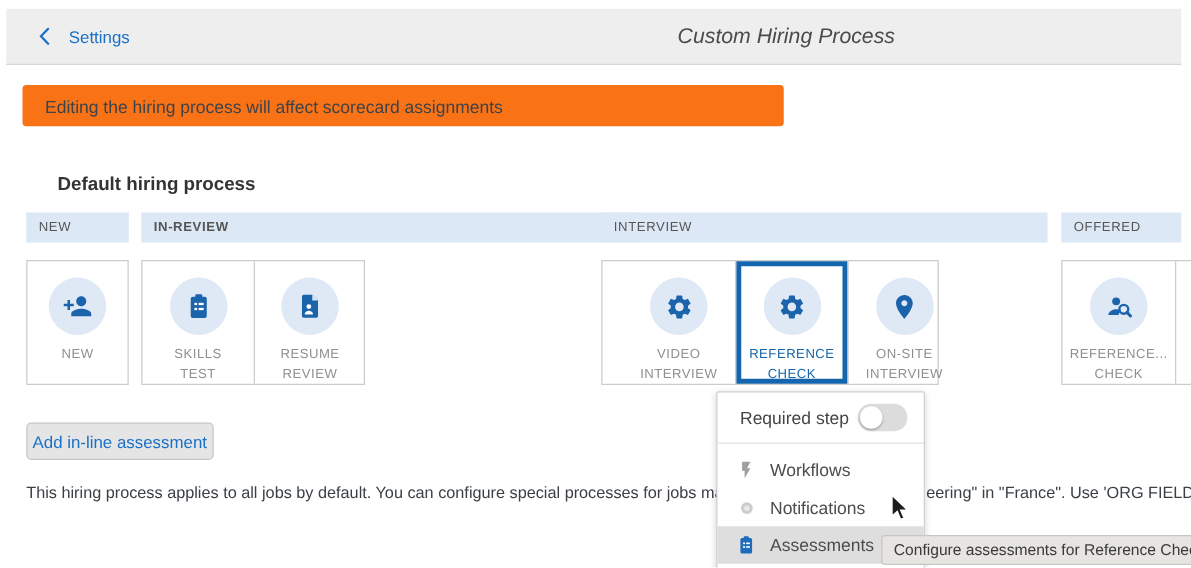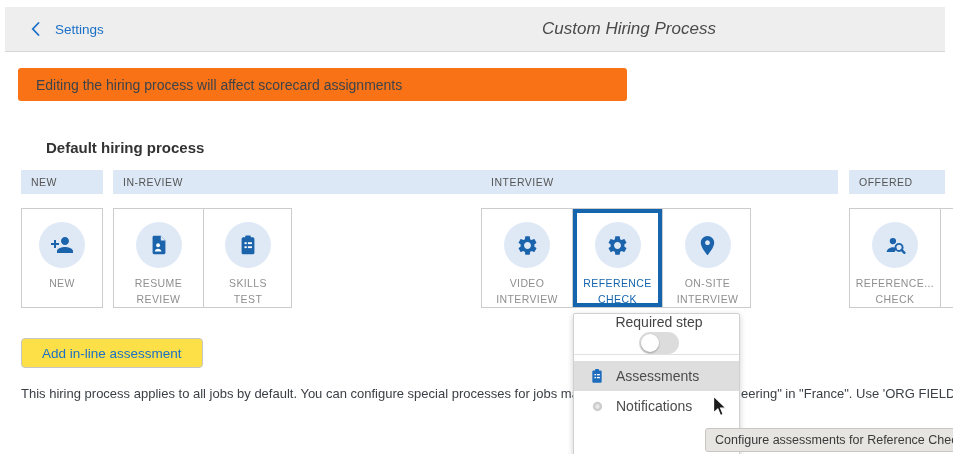--- a/index.html
+++ b/index.html
@@ -32,31 +32,31 @@
   .section-heading{
     position:absolute;left:21px;top:139px;font-size:15px;font-weight:bold;color:#333;margin-left:25px;
   }
   
   .stage{
     position:absolute;top:170px;height:24px;background:#dce8f5;
     font-size:10.5px;color:#555;letter-spacing:.5px;line-height:24px;
     padding-left:10px;box-sizing:border-box;
   }
   .stage-new{left:21px;width:82px;}
-  .stage-inreview{left:113px;width:398px;}
+  .stage-inreview{left:113px;width:398px;font-weight:bold;}
   .stage-interview{left:481px;width:357px;}
   .stage-offered{left:849px;width:96px;}
   
   .group{
     position:absolute;top:208px;height:100px;background:#fff;
     border:1px solid #ccc;box-sizing:border-box;display:flex;
   }
   .group-new{left:21px;width:82px;}
   .group-inreview{left:113px;width:179px;}
-  .group-interview{left:481px;width:270px;}
+  .group-interview{left:481px;width:270px;padding-left:16px;}
   .group-offered{left:849px;width:120px;}
   .cell{
     flex:0 0 89px;display:flex;flex-direction:column;align-items:center;
     padding-top:13px;box-sizing:border-box;cursor:pointer;position:relative;
   }
   .cell + .cell{border-left:1px solid #ccc;}
   .group-new .cell{flex:0 0 80px;}
   .group-interview .cell,.group-offered .cell{flex:0 0 90px;}
   .cell.selected{box-shadow:inset 0 0 0 4px #1565ae;align-items:center;}
   .badge{
@@ -64,38 +64,38 @@
     display:flex;align-items:center;justify-content:center;flex:none;
   }
   .cell-label{
     margin-top:8px;text-align:center;font-size:10.5px;color:#8f8f8f;
     letter-spacing:.4px;line-height:1.5;
   }
   .cell-label span{display:block;}
   .cell.selected .cell-label{color:#1565ae;}
   
   .add-btn{
-    position:absolute;left:21px;top:338px;height:30px;padding:0 20px;
-    background:#fde047;border:1px solid #c6c6c6;border-radius:4px;
+    position:absolute;left:21px;top:338px;height:30px;padding:0 4px;
+    background:#e5e5e5;border:1px solid #c6c6c6;border-radius:4px;
     color:#1a70c7;font-size:13.5px;font-family:"Liberation Sans",sans-serif;
     display:inline-flex;align-items:center;cursor:pointer;
   }
   
   .desc{position:absolute;top:386px;font-size:13px;color:#3b4046;white-space:nowrap;z-index:1;}
   .desc-left{left:21px;}
   .desc-right{left:741px;}
   
   .menu{
     position:absolute;left:573px;top:313px;width:167px;height:160px;
     background:#fff;border:1px solid #d0d0d0;box-sizing:border-box;
     box-shadow:0 2px 6px rgba(0,0,0,.18);z-index:20;border-radius:2px;
   }
   .menu-required{
     height:40px;display:flex;align-items:center;justify-content:space-between;
-    padding:0 13px 0 18px;border-bottom:1px solid #e2e2e2;flex-direction:column;
+    padding:0 13px 0 18px;border-bottom:1px solid #e2e2e2;
   }
   .menu-required-label{font-size:14px;color:#444;}
   .toggle{
     width:40px;height:22px;border-radius:11px;background:#dcdcdc;position:relative;cursor:pointer;flex:none;
   }
   .toggle .knob{
     position:absolute;left:2px;top:2px;width:18px;height:18px;border-radius:50%;
     background:#fff;box-shadow:0 1px 2px rgba(0,0,0,.3);
   }
   .menu-items{padding-top:6px;}
@@ -146,50 +146,50 @@
       </svg>
     </div>
     <div class="cell-label">
       <span>NEW</span>
         <span></span>
     </div>
   </div>
 </div>
 
 <div class="group group-inreview">
-  <div class="cell">
-    <div class="badge">
-      <svg width="22" height="22" viewBox="0 0 24 24">
-        <path fill="#1b63ab" d="M6.5 2C5.7 2 5 2.7 5 3.5v17c0 .8.7 1.5 1.5 1.5h11c.8 0 1.5-.7 1.5-1.5V7l-5-5H6.5z"></path>
-        <path fill="#dfe9f6" d="M14 2l5 5h-5z"></path>
-        <circle cx="11" cy="12.3" r="2.1" fill="#fff"></circle>
-        <path fill="#fff" d="M7.3 19.2c0-2.1 2.1-3.2 3.7-3.2s3.7 1.1 3.7 3.2z"></path>
-      </svg>
-    </div>
-    <div class="cell-label">
-      <span>RESUME</span>
-        <span>REVIEW</span>
-    </div>
-  </div>
   <div class="cell">
     <div class="badge">
       <svg width="22" height="22" viewBox="0 0 24 24">
         <rect x="9" y="1.6" width="6" height="4" rx="1" fill="#1b63ab"></rect>
         <rect x="5" y="3.6" width="14" height="18.6" rx="1.8" fill="#1b63ab"></rect>
         <rect x="8.2" y="9" width="2.4" height="2" fill="#fff"></rect>
         <rect x="11.9" y="9" width="4.4" height="2" fill="#fff"></rect>
         <rect x="8.2" y="13.4" width="2.4" height="2" fill="#fff"></rect>
         <rect x="11.9" y="13.4" width="4.4" height="2" fill="#fff"></rect>
       </svg>
     </div>
     <div class="cell-label">
       <span>SKILLS</span>
         <span>TEST</span>
     </div>
   </div>
+  <div class="cell">
+    <div class="badge">
+      <svg width="22" height="22" viewBox="0 0 24 24">
+        <path fill="#1b63ab" d="M6.5 2C5.7 2 5 2.7 5 3.5v17c0 .8.7 1.5 1.5 1.5h11c.8 0 1.5-.7 1.5-1.5V7l-5-5H6.5z"></path>
+        <path fill="#dfe9f6" d="M14 2l5 5h-5z"></path>
+        <circle cx="11" cy="12.3" r="2.1" fill="#fff"></circle>
+        <path fill="#fff" d="M7.3 19.2c0-2.1 2.1-3.2 3.7-3.2s3.7 1.1 3.7 3.2z"></path>
+      </svg>
+    </div>
+    <div class="cell-label">
+      <span>RESUME</span>
+        <span>REVIEW</span>
+    </div>
+  </div>
 </div>
 
 <div class="group group-interview">
   <div class="cell">
     <div class="badge">
       <svg width="23" height="23" viewBox="0 0 24 24">
         <path fill="#1b63ab" d="M19.14 12.94c.04-.3.06-.61.06-.94 0-.32-.02-.64-.07-.94l2.03-1.58c.18-.14.23-.41.12-.61l-1.92-3.32c-.12-.22-.37-.29-.59-.22l-2.39.96c-.5-.38-1.03-.7-1.62-.94l-.36-2.54c-.04-.24-.24-.41-.48-.41h-3.84c-.24 0-.43.17-.47.41l-.36 2.54c-.59.24-1.13.57-1.62.94l-2.39-.96c-.22-.08-.47 0-.59.22L2.74 8.87c-.12.21-.08.47.12.61l2.03 1.58c-.05.3-.09.63-.09.94s.02.64.07.94l-2.03 1.58c-.18.14-.23.41-.12.61l1.92 3.32c.12.22.37.29.59.22l2.39-.96c.5.38 1.03.7 1.62.94l.36 2.54c.05.24.24.41.48.41h3.84c.24 0 .44-.17.47-.41l.36-2.54c.59-.24 1.13-.56 1.62-.94l2.39.96c.22.08.47 0 .59-.22l1.92-3.32c.12-.22.07-.47-.12-.61l-2.01-1.58zM12 15.6c-1.98 0-3.6-1.62-3.6-3.6s1.62-3.6 3.6-3.6 3.6 1.62 3.6 3.6-1.62 3.6-3.6 3.6z"></path>
       </svg>
     </div>
     <div class="cell-label">
@@ -245,42 +245,50 @@
 <div class="desc desc-right">eering" in "France". Use 'ORG FIELDS' t</div>
 
 <div class="menu">
   <div class="menu-required">
     <span class="menu-required-label">Required step</span>
     <div class="toggle">
       <div class="knob"></div>
     </div>
   </div>
   <div class="menu-items">
+    <div class="menu-item">
+      <span class="mi-icon">
+        <svg width="16" height="16" viewBox="0 0 24 24">
+            <path fill="#a0a0a0" d="M7 2v11h3v9l7-12h-4l4-8z"></path>
+          </svg>
+      </span>
+      <span class="mi-label">Workflows</span>
+    </div>
+    <div class="menu-item">
+      <span class="mi-icon">
+        <svg width="15" height="15" viewBox="0 0 24 24">
+          <circle cx="12" cy="12" r="7.5" fill="#cdcdcd"></circle>
+          <circle cx="12" cy="12" r="3.5" fill="#e9e9e9"></circle>
+        </svg>
+      </span>
+      <span class="mi-label">Notifications</span>
+    </div>
     <div class="menu-item highlighted">
       <span class="mi-icon">
         <svg width="16" height="16" viewBox="0 0 24 24">
           <rect x="9" y="1.6" width="6" height="4" rx="1" fill="#1d6cbd"></rect>
           <rect x="5" y="3.6" width="14" height="18.6" rx="1.8" fill="#1d6cbd"></rect>
           <rect x="8.2" y="9" width="2.4" height="2" fill="#fff"></rect>
           <rect x="11.9" y="9" width="4.4" height="2" fill="#fff"></rect>
           <rect x="8.2" y="13.4" width="2.4" height="2" fill="#fff"></rect>
           <rect x="11.9" y="13.4" width="4.4" height="2" fill="#fff"></rect>
         </svg>
       </span>
       <span class="mi-label">Assessments</span>
     </div>
-    <div class="menu-item">
-      <span class="mi-icon">
-        <svg width="15" height="15" viewBox="0 0 24 24">
-          <circle cx="12" cy="12" r="7.5" fill="#cdcdcd"></circle>
-          <circle cx="12" cy="12" r="3.5" fill="#e9e9e9"></circle>
-        </svg>
-      </span>
-      <span class="mi-label">Notifications</span>
-    </div>
   </div>
 </div>
 
 <div class="tooltip">
   <span>Configure assessments for Reference Check</span>
 </div>
 
 <div class="cursor">
   <svg width="17" height="24" viewBox="0 0 17 24">
     <path d="M1.5 1 L1.5 18 L5.8 14.2 L8.4 20.6 L11.3 19.4 L8.7 13.2 L14.3 13.2 Z" fill="#1c1c1c" stroke="#ffffff" stroke-width="1.3"></path>

